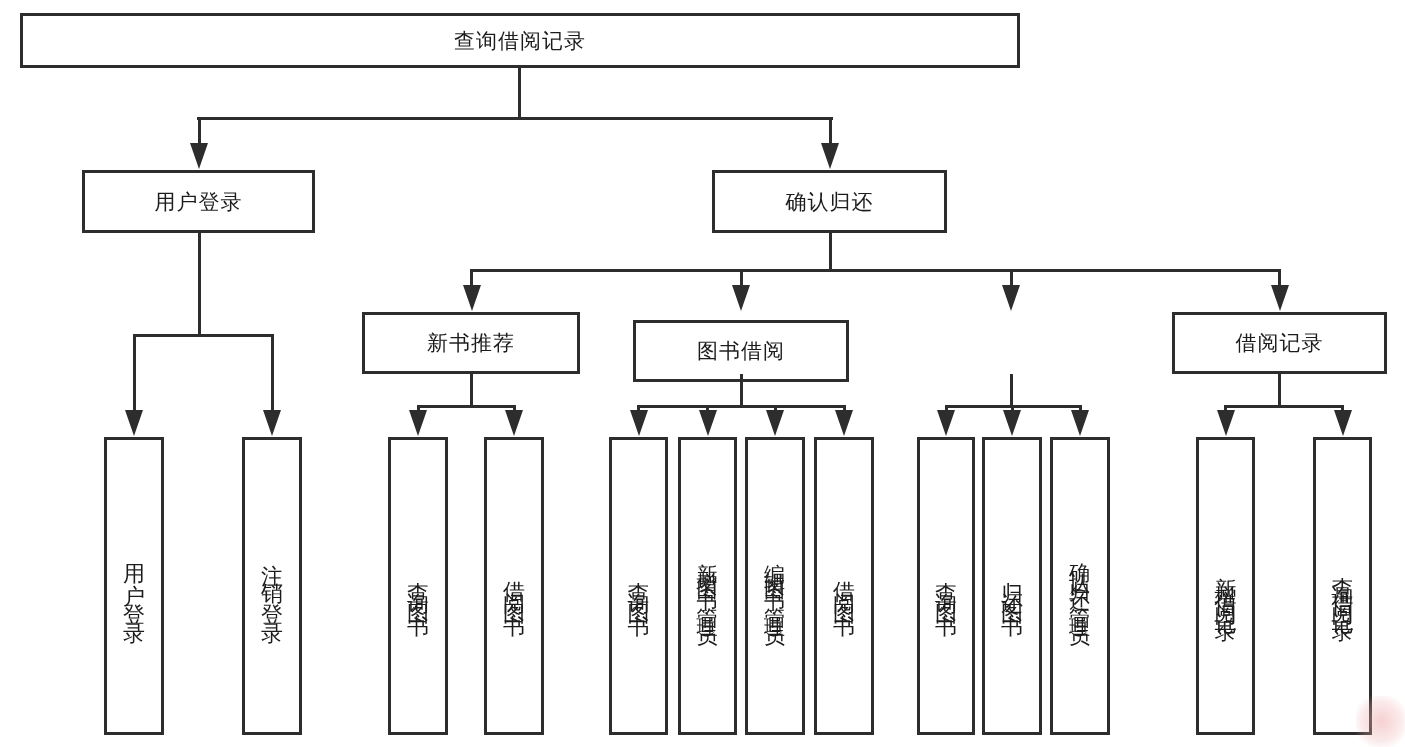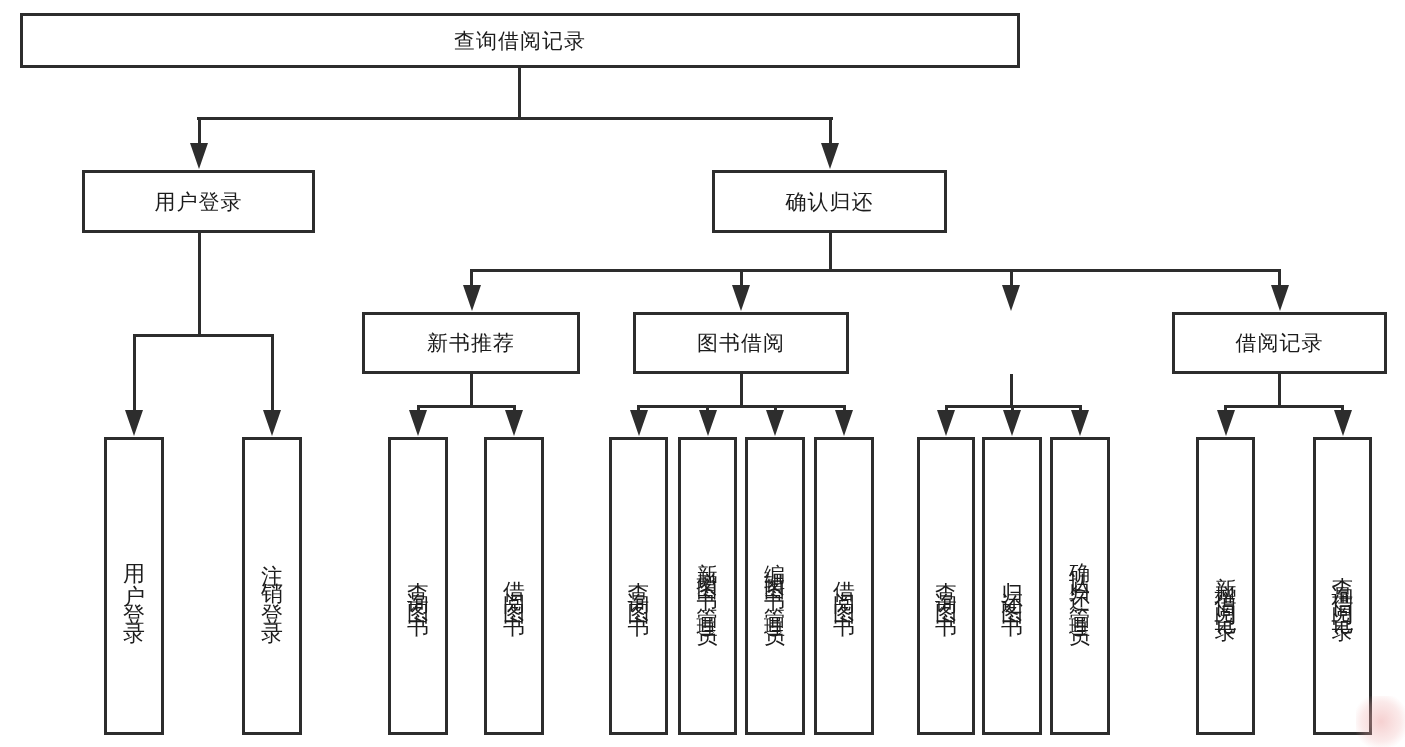--- a/index.html
+++ b/index.html
@@ -70,21 +70,21 @@
   <div class="vline" style="left:739.5px;top:269px;height:20px;"></div>
   <div class="arrow" style="left:732px;top:285px;"></div>
   <div class="vline" style="left:1009.5px;top:269px;height:20px;"></div>
   <div class="arrow" style="left:1002px;top:285px;"></div>
   <div class="vline" style="left:1278px;top:269px;height:20px;"></div>
   <div class="arrow" style="left:1270.5px;top:285px;"></div>
 
   <div class="box" style="left:362px;top:312px;width:218px;height:62px;">
     <span class="label">新书推荐</span>
   </div>
-  <div class="box" style="left:633px;top:312px;width:216px;height:62px;">
+  <div class="box" style="left:633px;top:320px;width:216px;height:62px;">
     <span class="label">图书借阅</span>
   </div>
   <div class="box" style="left:1172px;top:312px;width:215px;height:62px;">
     <span class="label">借阅记录</span>
   </div>
 
   <div class="vline" style="left:197.5px;top:233px;height:104px;"></div>
   <div class="hline" style="left:132.5px;top:334px;width:141px;"></div>
   <div class="vline" style="left:132.5px;top:334px;height:78px;"></div>
   <div class="arrow" style="left:125px;top:410px;"></div>

